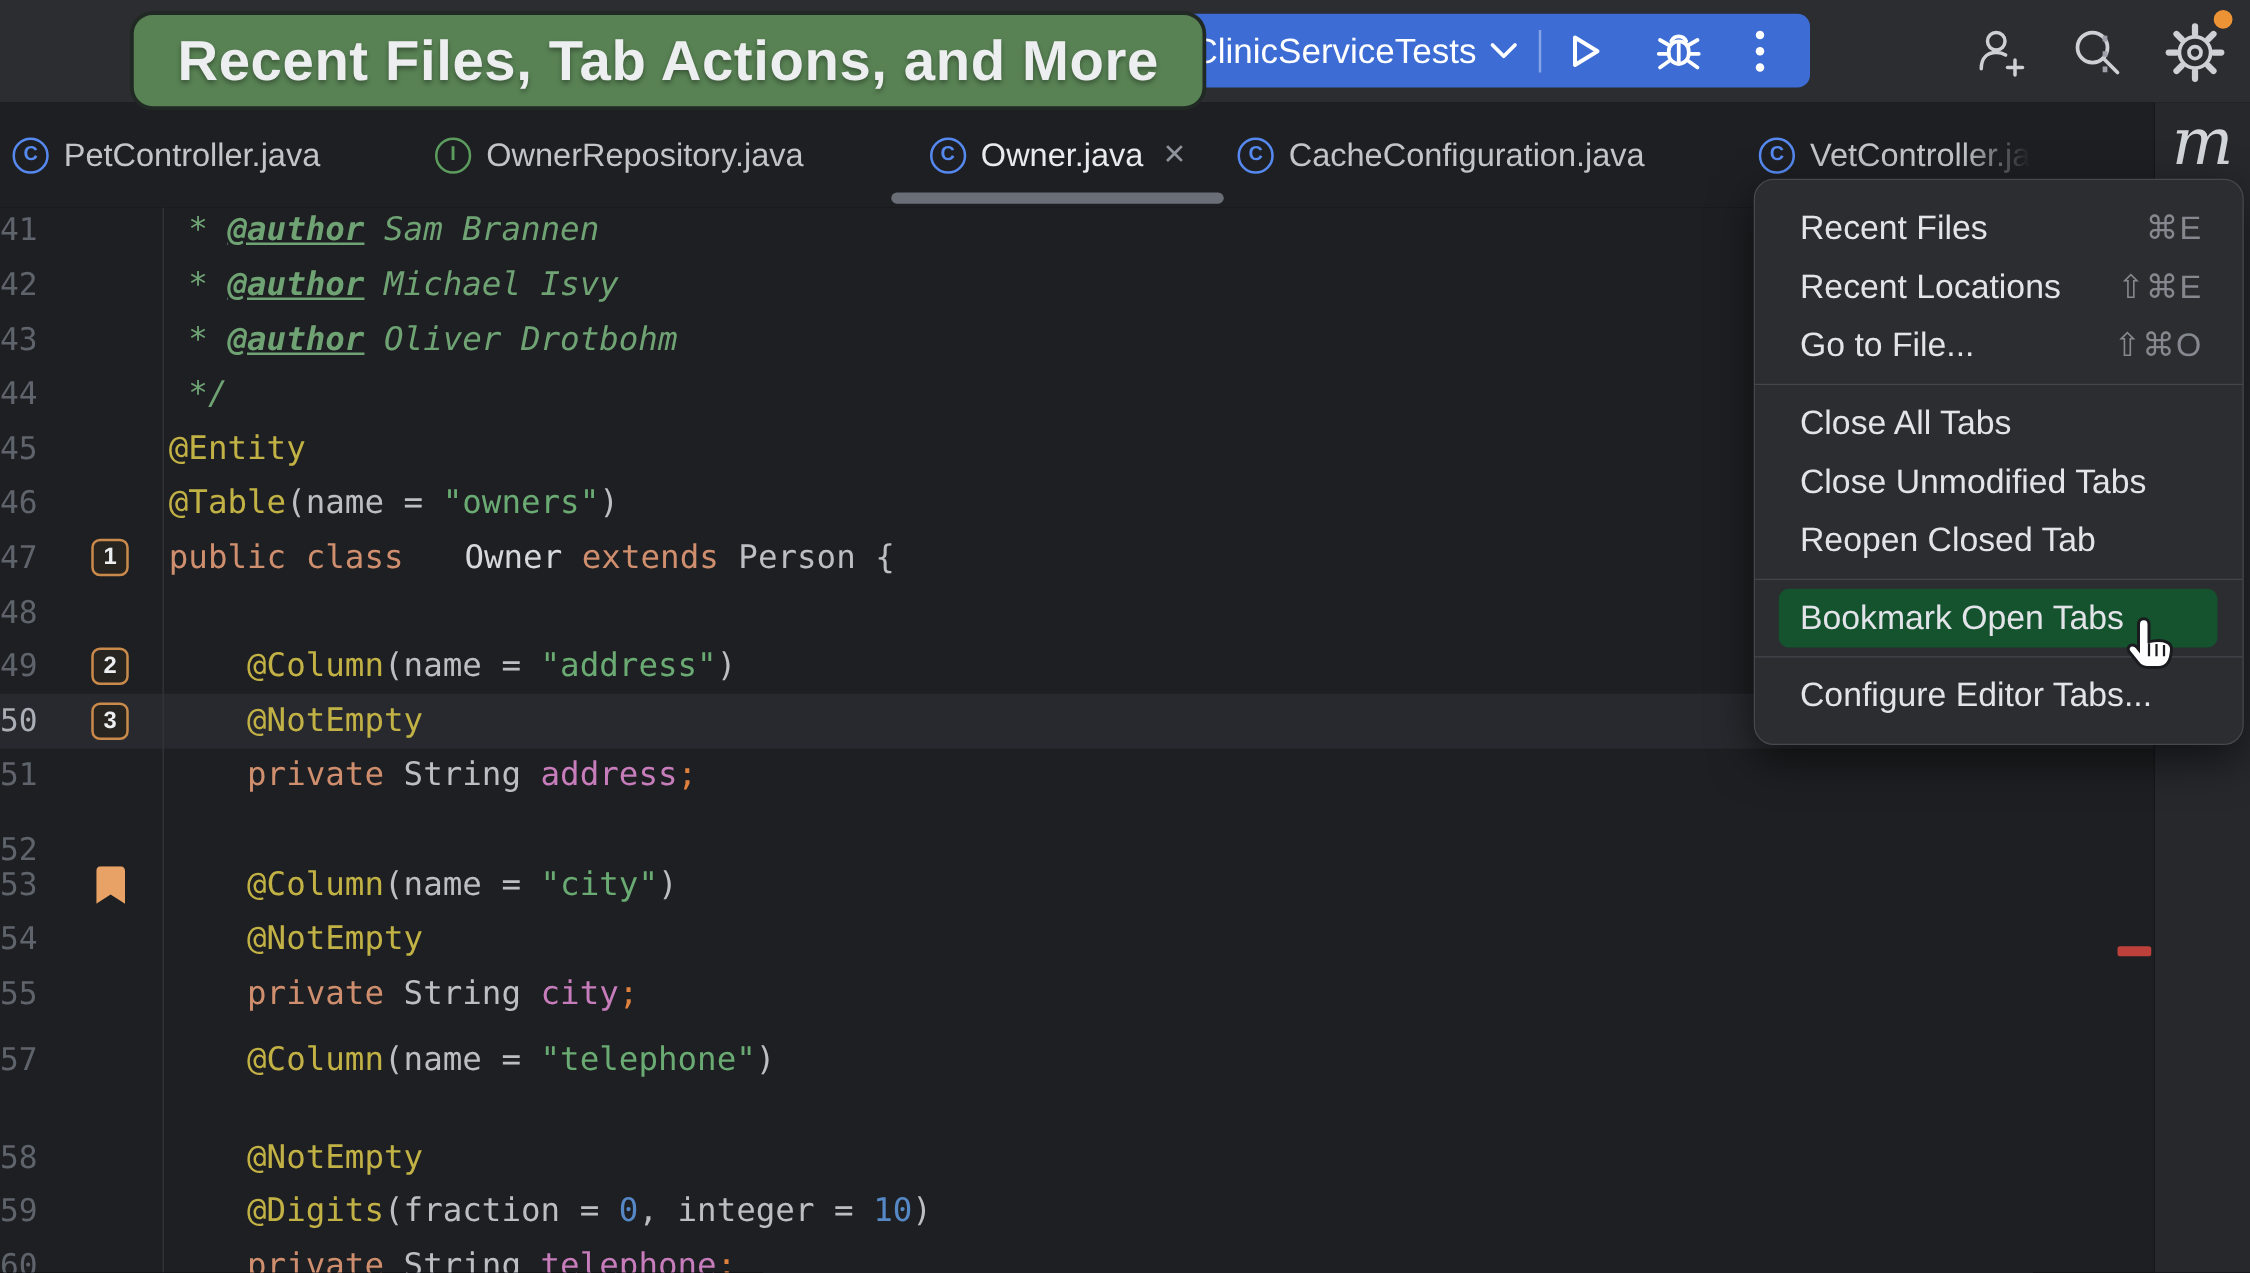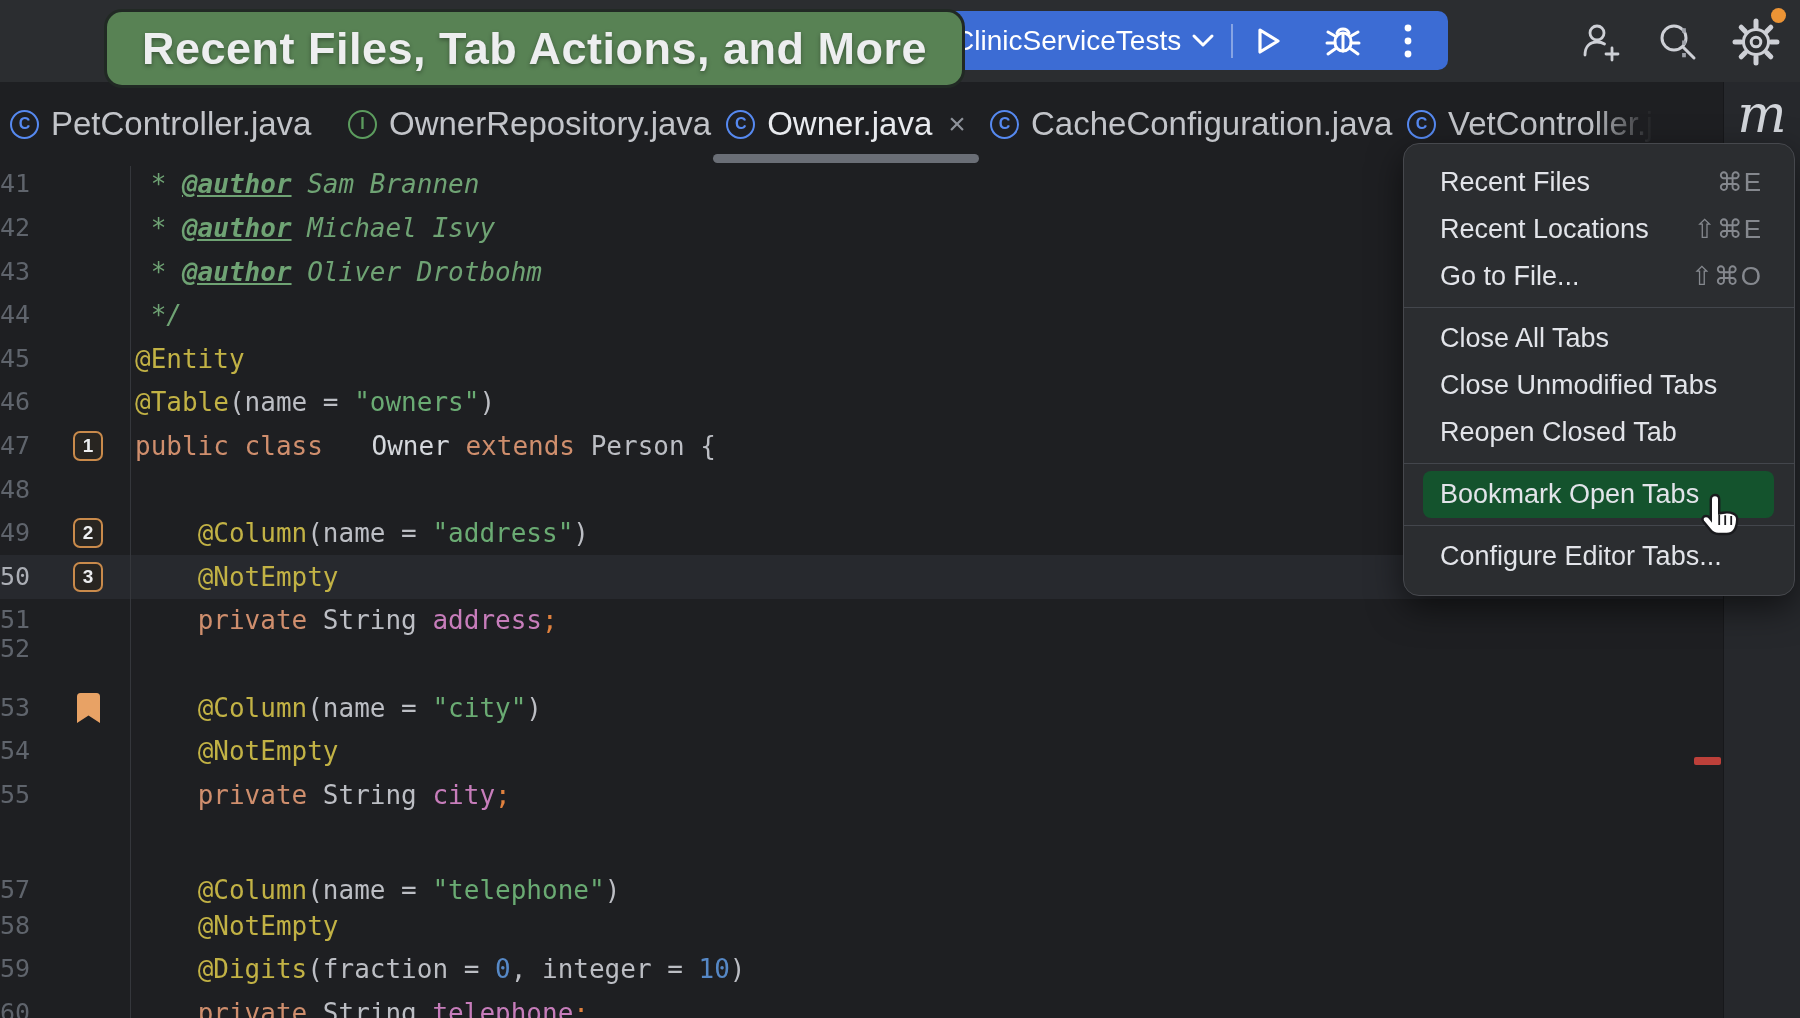--- a/index.html
+++ b/index.html
@@ -29,21 +29,21 @@
       text-shadow:0 2px 4px rgba(0,0,0,.35);white-space:nowrap;}
 
   
   #tabbar{left:0;top:82px;width:1723px;height:84px;background:#1E1F22;z-index:5;}
   .tab{position:absolute;top:0;height:84px;display:flex;align-items:center;gap:12px;
       cursor:pointer;}
   .file-icon{width:29px;height:29px;border-radius:50%;border:2.5px solid;
       display:grid;place-items:center;font-size:16px;font-weight:700;box-sizing:border-box;}
   .file-icon.class{border-color:#5689F0;color:#5689F0;}
   .file-icon.interface{border-color:#5C9C5E;color:#5C9C5E;}
-  .tab-label{font-size:33px;color:#C2C4C9;white-space:nowrap;}
+  .tab-label{font-size:26px;color:#C2C4C9;white-space:nowrap;}
   .tab.active .tab-label{color:#E8EAEE;}
   .tab-close{font-size:30px;color:#8F939B;margin-left:4px;line-height:1;cursor:pointer;}
   .tab.truncated .tab-label{max-width:205px;overflow:hidden;position:relative;
       -webkit-mask-image:linear-gradient(90deg,#000 70%,transparent 100%);
       mask-image:linear-gradient(90deg,#000 70%,transparent 100%);}
   #tab-underline{left:713px;top:154px;width:266px;height:9px;border-radius:4.5px;
       background:#6A6E76;z-index:6;}
   #tab-overflow{left:1662px;top:0;width:44px;height:84px;display:grid;place-items:center;
       color:#9DA0A8;font-size:36px;cursor:pointer;}
 
@@ -243,40 +243,40 @@
     </div>
     <div class="code-row current" style="top: 388.8px;">
       <span class="line-num">50</span>
       <span class="badge">3</span>
       <span class="code-text"><span class="s-plain">    </span><span class="s-ann">@NotEmpty</span></span>
     </div>
     <div class="code-row" style="top: 432.4px;">
       <span class="line-num">51</span>
       <span class="code-text"><span class="s-plain">    </span><span class="s-kw">private</span><span class="s-plain"> String </span><span class="s-field">address</span><span class="s-semi">;</span></span>
     </div>
-    <div class="code-row" style="top: 461px; padding-left: 12px;">
+    <div class="code-row" style="top: 492px; padding-left: 12px;">
       <span class="line-num">52</span>
       <span class="code-text"></span>
     </div>
     <div class="code-row" style="top: 519.6px; padding-left: 22px;">
       <span class="line-num">53</span>
       <svg width="23" height="31" viewBox="0 0 23 31" class="flag">
         <path d="M3.5 0 h16 a3.5 3.5 0 0 1 3.5 3.5 V30 L11.5 22.5 0 30 V3.5 A3.5 3.5 0 0 1 3.5 0 Z" fill="#E8A265"></path>
       </svg>
       <span class="code-text"><span class="s-plain">    </span><span class="s-ann">@Column</span><span class="s-plain">(name = </span><span class="s-str">"city"</span><span class="s-plain">)</span></span>
     </div>
     <div class="code-row" style="top: 563.2px;">
       <span class="line-num">54</span>
       <span class="code-text"><span class="s-plain">    </span><span class="s-ann">@NotEmpty</span></span>
     </div>
     <div class="code-row" style="top: 606.8px;">
       <span class="line-num">55</span>
       <span class="code-text"><span class="s-plain">    </span><span class="s-kw">private</span><span class="s-plain"> String </span><span class="s-field">city</span><span class="s-semi">;</span></span>
     </div>
-    <div class="code-row" style="top: 702px;">
+    <div class="code-row" style="top: 660px;">
       <span class="line-num">57</span>
       <span class="code-text"><span class="s-plain">    </span><span class="s-ann">@Column</span><span class="s-plain">(name = </span><span class="s-str">"telephone"</span><span class="s-plain">)</span></span>
     </div>
     <div class="code-row" style="top: 737.6px;">
       <span class="line-num">58</span>
       <span class="code-text"><span class="s-plain">    </span><span class="s-ann">@NotEmpty</span></span>
     </div>
     <div class="code-row" style="top: 781.2px;">
       <span class="line-num">59</span>
       <span class="code-text"><span class="s-plain">    </span><span class="s-ann">@Digits</span><span class="s-plain">(fraction = </span><span class="s-num">0</span><span class="s-plain">, integer = </span><span class="s-num">10</span><span class="s-plain">)</span></span>

